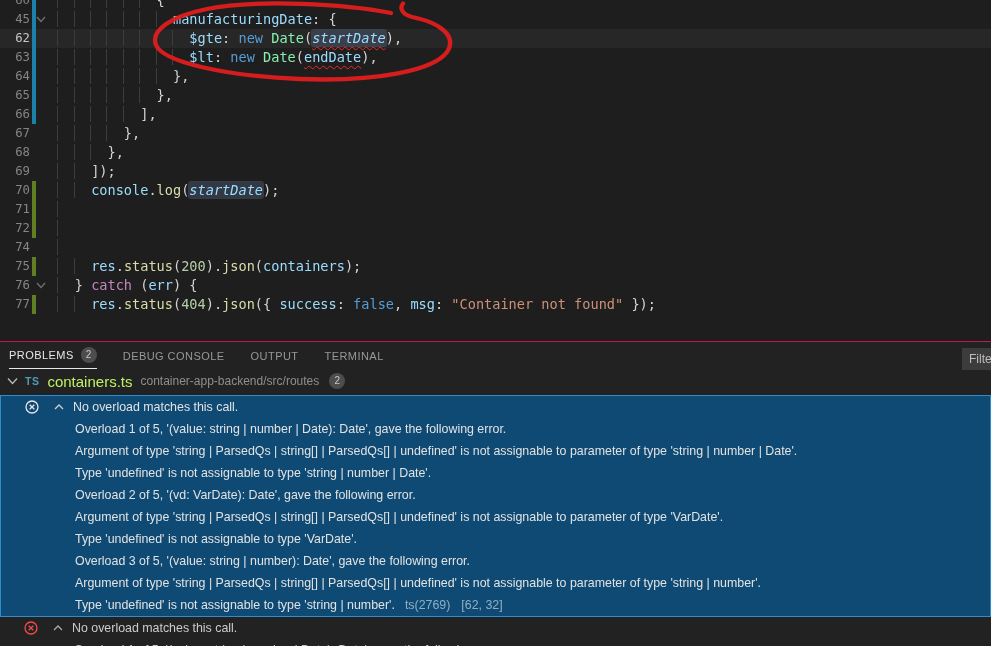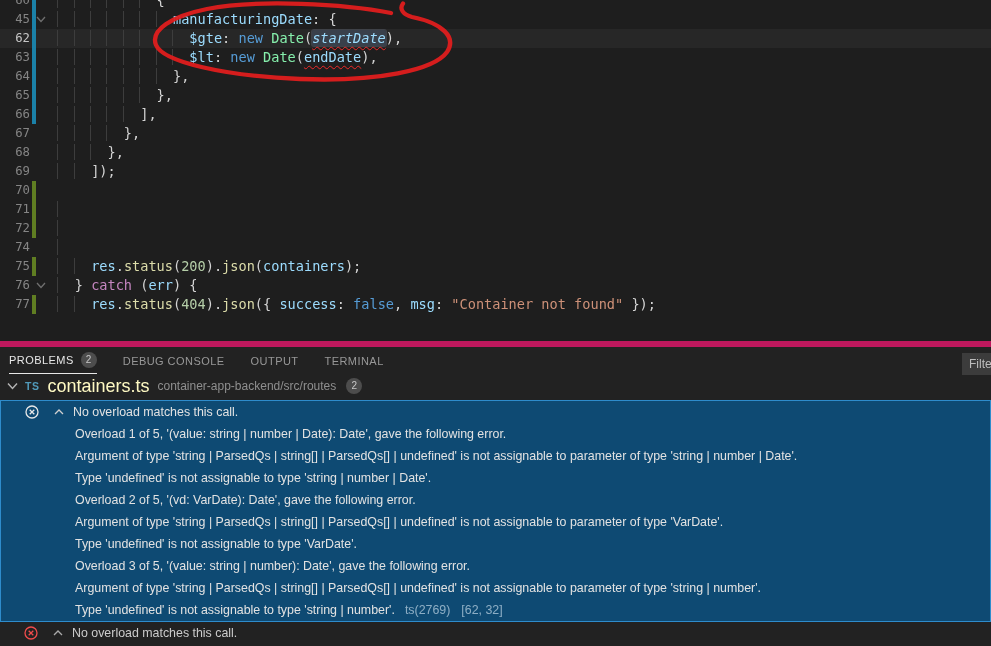--- a/index.html
+++ b/index.html
@@ -23,32 +23,32 @@
   .fold{position:absolute;left:35px;top:4px;width:12px;height:11px;color:#6f6f6f;}
   .code{position:absolute;left:42px;top:0;white-space:pre;}
   .ind{background:repeating-linear-gradient(90deg,transparent 0,transparent calc(2ch - 1px),#3d3d3d calc(2ch - 1px),#3d3d3d 2ch);}
   .tk-pn{color:#d4d4d4}.tk-var{color:#9cdcfe}.tk-kw{color:#569cd6}.tk-ctrl{color:#c586c0}
   .tk-type{color:#86efac}.tk-fn{color:#dcdcaa}.tk-num{color:#b5cea8}.tk-str{color:#ce9178}
   .wordhl{background:rgba(99,122,158,0.30);box-shadow:0 0 0 1px rgba(150,165,190,0.22);border-radius:2px;font-style:italic;}
   .sq{text-decoration:underline wavy #ef2929 1px;text-underline-offset:3px;}
   #annotation{position:absolute;top:0;left:0;pointer-events:none;}
 
   
-  #panel{position:absolute;top:341px;left:0;width:991px;height:305px;background:#222222;border-top:6px solid #be185d;}
+  #panel{position:absolute;top:341px;left:0;width:991px;height:305px;background:#222222;border-top:1px solid #be185d;}
   #tabs{display:flex;align-items:stretch;height:27px;padding-left:9px;gap:26px;}
   .tab{display:flex;align-items:center;gap:7px;color:#989898;font-size:11px;letter-spacing:0.45px;cursor:pointer;}
   .tab.active{color:#e7e7e7;border-bottom:1px solid #e7e7e7;}
   .badge{display:inline-block;min-width:16px;height:16px;border-radius:50%;background:#4d4d4d;color:#c8c8c8;
          font-size:10px;line-height:16px;text-align:center;}
   #filter{position:absolute;top:6px;left:962px;width:60px;height:22px;background:#3c3c3c;color:#bdbdbd;
           font-size:12px;line-height:22px;padding-left:7px;overflow:hidden;}
   #filerow{height:22px;display:flex;align-items:center;padding-left:7px;color:#cccccc;}
   #filerow .chev{width:11px;height:8px;color:#b5b5b5;margin-right:7px;}
   .ts-ic{color:#519aba;font-weight:bold;font-size:10.5px;letter-spacing:0.5px;margin-right:8px;}
-  .fname{color:#fef9c3;font-size:18px;}
+  .fname{color:#bef264;font-size:15px;}
   .fpath{color:#8f8f8f;font-size:12px;margin-left:8px;}
   #filerow .badge{margin-left:10px;}
   #plist{position:absolute;top:28px;left:0;right:0;bottom:0;overflow:hidden;}
   .pgroup{width:991px;}
   .pgroup.selected{background:var(--sel-blue);border:1px solid var(--sel-border);margin-top:3px;}
   .prow{height:22px;display:flex;align-items:center;font-size:12.4px;color:#e2e2e2;white-space:nowrap;overflow:hidden;}
   .pgroup.plain .prow{color:#cccccc;}
   .erricon{flex:none;width:14px;height:14px;margin-left:24px;color:#e8e8e8;}
   .pgroup.plain .erricon{color:var(--err-red);}
   .colchev{flex:none;width:10px;height:6px;margin-left:15px;color:#d0d0d0;}
@@ -68,21 +68,21 @@
             <polyline points="2,3 6,7.5 10,3" fill="none" stroke="currentColor" stroke-width="1.3"></polyline>
           </svg></div><div class="code"><span class="ind">              </span>  <span class="tk-var">manufacturingDate</span><span class="tk-pn">: </span><span class="tk-pn">{</span></div></div>
       <div class="cl active"><div class="lnum">62</div><div class="gbar mod"></div><div class="code"><span class="ind">                </span>  <span class="tk-var">$gte</span><span class="tk-pn">: </span><span class="tk-kw">new</span><span class="tk-pn"> </span><span class="tk-type">Date</span><span class="tk-pn">(</span><span class="tk-var wordhl sq">startDate</span><span class="tk-pn">),</span></div></div>
       <div class="cl"><div class="lnum">63</div><div class="gbar mod"></div><div class="code"><span class="ind">                </span>  <span class="tk-var">$lt</span><span class="tk-pn">: </span><span class="tk-kw">new</span><span class="tk-pn"> </span><span class="tk-type">Date</span><span class="tk-pn">(</span><span class="tk-var sq">endDate</span><span class="tk-pn">),</span></div></div>
       <div class="cl"><div class="lnum">64</div><div class="gbar mod"></div><div class="code"><span class="ind">              </span>  <span class="tk-pn">},</span></div></div>
       <div class="cl"><div class="lnum">65</div><div class="gbar mod"></div><div class="code"><span class="ind">            </span>  <span class="tk-pn">},</span></div></div>
       <div class="cl"><div class="lnum">66</div><div class="gbar mod"></div><div class="code"><span class="ind">          </span>  <span class="tk-pn">],</span></div></div>
       <div class="cl"><div class="lnum">67</div><div class="code"><span class="ind">        </span>  <span class="tk-pn">},</span></div></div>
       <div class="cl"><div class="lnum">68</div><div class="code"><span class="ind">      </span>  <span class="tk-pn">},</span></div></div>
       <div class="cl"><div class="lnum">69</div><div class="code"><span class="ind">    </span>  <span class="tk-pn">]);</span></div></div>
-      <div class="cl"><div class="lnum">70</div><div class="gbar add"></div></div>
+      <div class="cl"><div class="lnum">70</div><div class="gbar add"></div><div class="code"><span class="ind">    </span>  <span class="tk-var">console</span><span class="tk-pn">.</span><span class="tk-fn">log</span><span class="tk-pn">(</span><span class="tk-var wordhl">startDate</span><span class="tk-pn">);</span></div></div>
       <div class="cl"><div class="lnum">71</div><div class="gbar add"></div><div class="code"><span class="ind">  </span>  </div></div>
       <div class="cl"><div class="lnum">72</div><div class="gbar add"></div><div class="code"><span class="ind">  </span>  </div></div>
       <div class="cl"><div class="lnum">74</div><div class="code"><span class="ind">  </span>  </div></div>
       <div class="cl"><div class="lnum">75</div><div class="gbar add"></div><div class="code"><span class="ind">    </span>  <span class="tk-var">res</span><span class="tk-pn">.</span><span class="tk-fn">status</span><span class="tk-pn">(</span><span class="tk-num">200</span><span class="tk-pn">)</span><span class="tk-pn">.</span><span class="tk-fn">json</span><span class="tk-pn">(</span><span class="tk-var">containers</span><span class="tk-pn">);</span></div></div>
       <div class="cl"><div class="lnum">76</div><div class="fold"><svg viewBox="0 0 12 11" style="display:block">
             <polyline points="2,3 6,7.5 10,3" fill="none" stroke="currentColor" stroke-width="1.3"></polyline>
           </svg></div><div class="code"><span class="ind">  </span>  <span class="tk-pn">} </span><span class="tk-ctrl">catch</span><span class="tk-pn"> (</span><span class="tk-var">err</span><span class="tk-pn">) </span><span class="tk-pn">{</span></div></div>
       <div class="cl"><div class="lnum">77</div><div class="gbar add"></div><div class="code"><span class="ind">    </span>  <span class="tk-var">res</span><span class="tk-pn">.</span><span class="tk-fn">status</span><span class="tk-pn">(</span><span class="tk-num">404</span><span class="tk-pn">)</span><span class="tk-pn">.</span><span class="tk-fn">json</span><span class="tk-pn">({ </span><span class="tk-var">success</span><span class="tk-pn">: </span><span class="tk-kw">false</span><span class="tk-pn">, </span><span class="tk-var">msg</span><span class="tk-pn">: </span><span class="tk-str">"Container not found"</span><span class="tk-pn"> });</span></div></div>
     </div>
   <svg id="annotation" width="991" height="341" viewBox="0 0 991 341">

